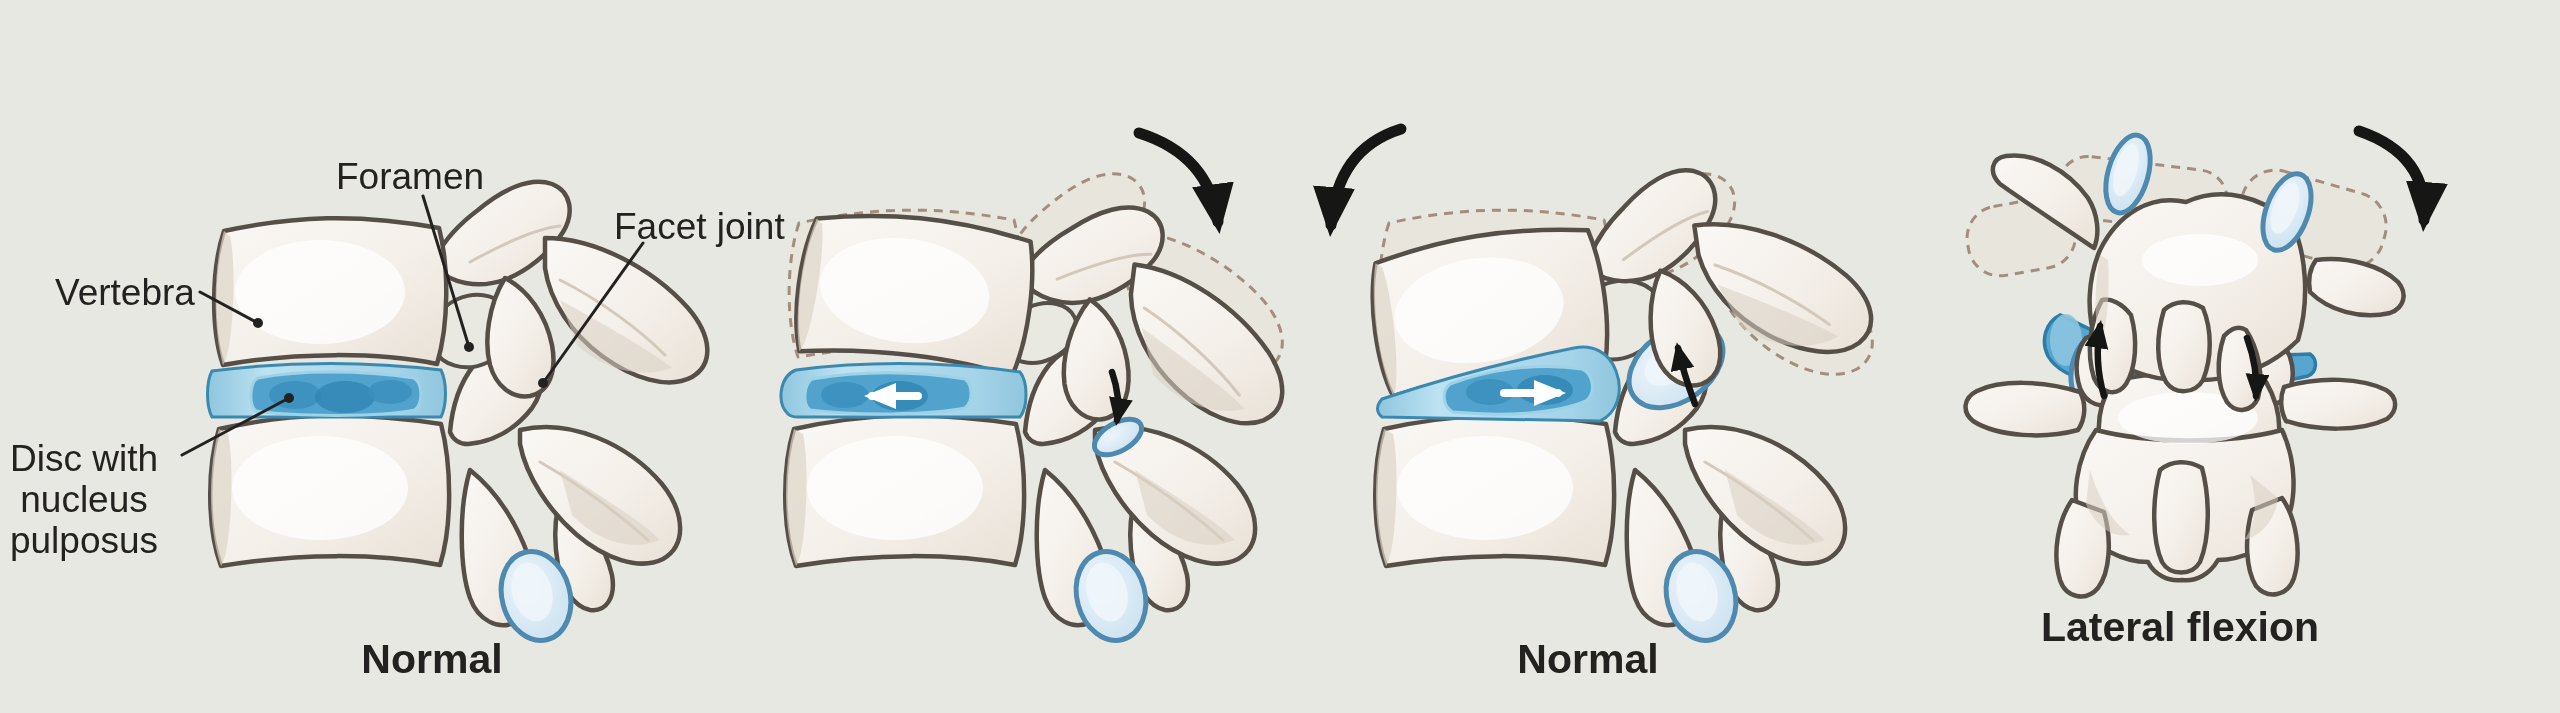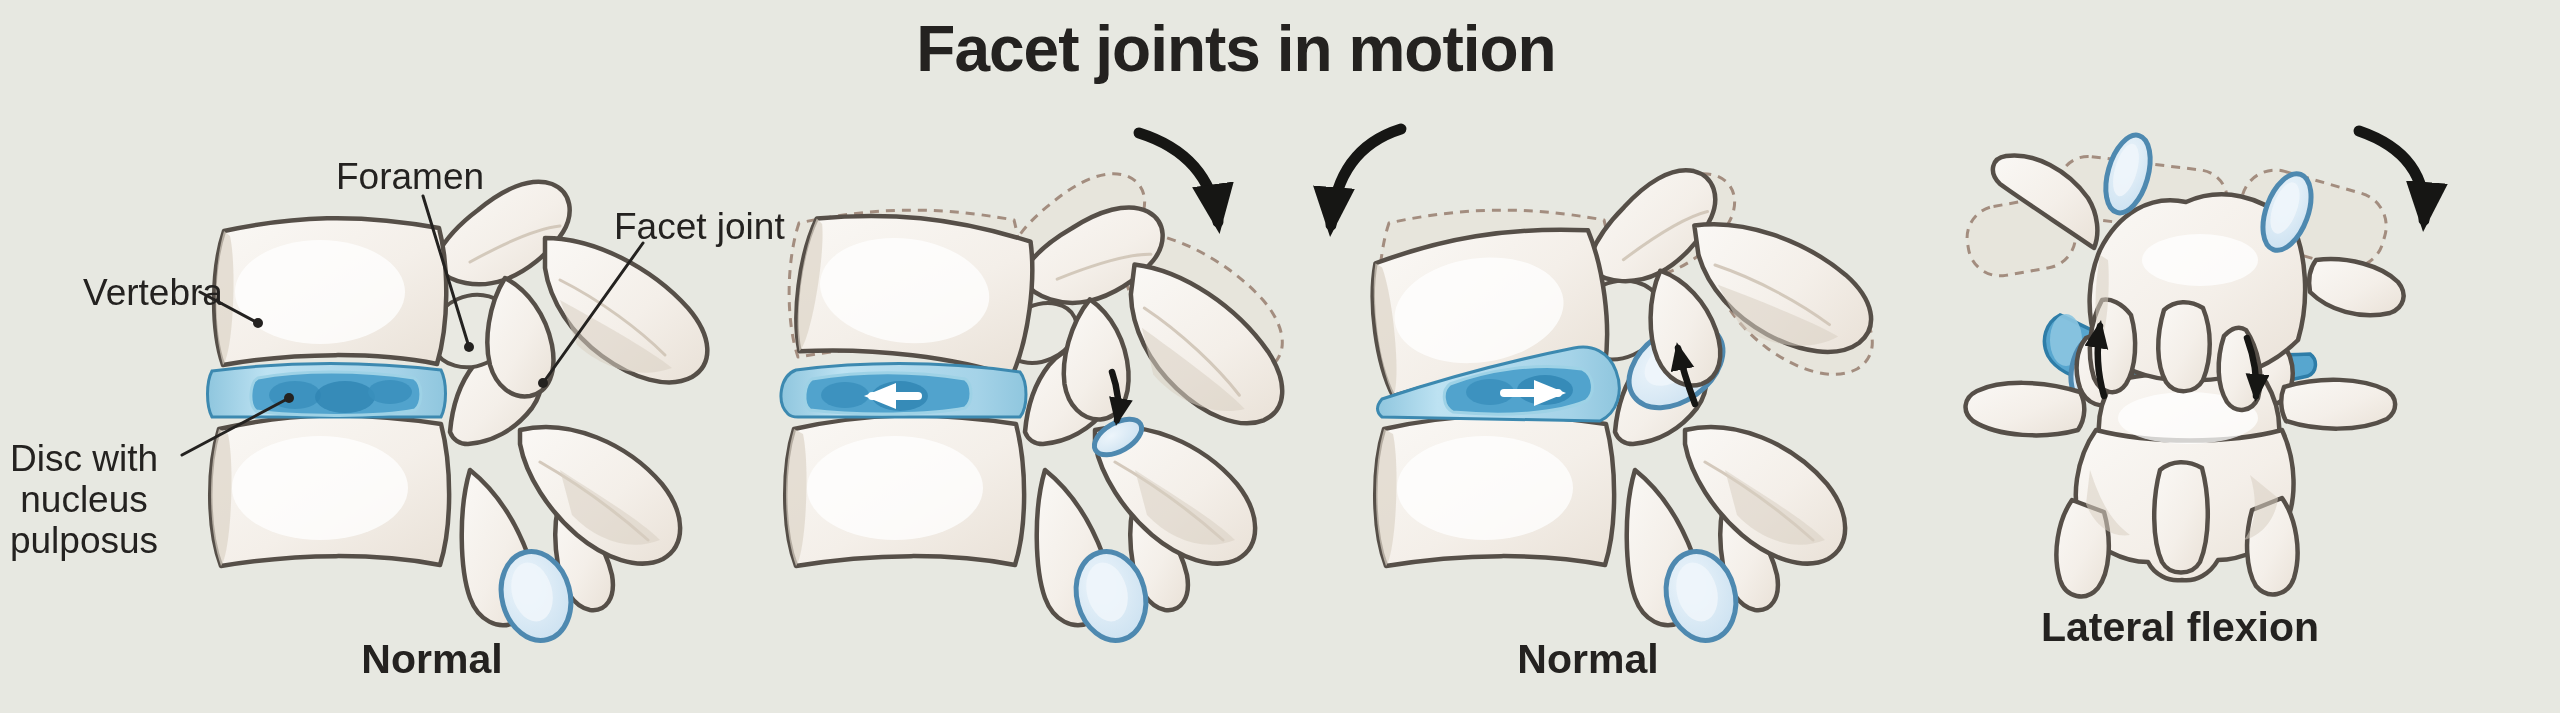--- a/index.html
+++ b/index.html
@@ -240,24 +240,23 @@
     <circle class="dot" cx="469" cy="347" r="5"></circle>
     <path class="leader" d="M200,292 L258,323"></path>
     <circle class="dot" cx="258" cy="323" r="5"></circle>
     <path class="leader" d="M643,243 L543,383"></path>
     <circle class="dot" cx="543" cy="383" r="5"></circle>
     <path class="leader" d="M182,455 L289,398"></path>
     <circle class="dot" cx="289" cy="398" r="5"></circle>
   </g>
 </svg>
 
-  <div class="lbl title" style="left:1236px;top:12px;">Facet joints in motion</div>
 
   <div class="lbl ann" style="left:336px;top:156px;">Foramen</div>
-  <div class="lbl ann" style="left:55px;top:272px;margin-left:28px;">Vertebra</div>
+  <div class="lbl ann" style="left:55px;top:272px;">Vertebra</div>
   <div class="lbl ann" style="left:614px;top:206px;">Facet joint</div>
 
   <div class="annblock" style="left:0px;top:438px;width:168px;">
     <div>Disc with</div>
     <div>nucleus</div>
     <div>pulposus</div>
   </div>
 
   <div class="lbl caption" style="left:432px;top:636px;">Normal</div>
   <div class="lbl caption" style="left:1588px;top:636px;">Normal</div>

